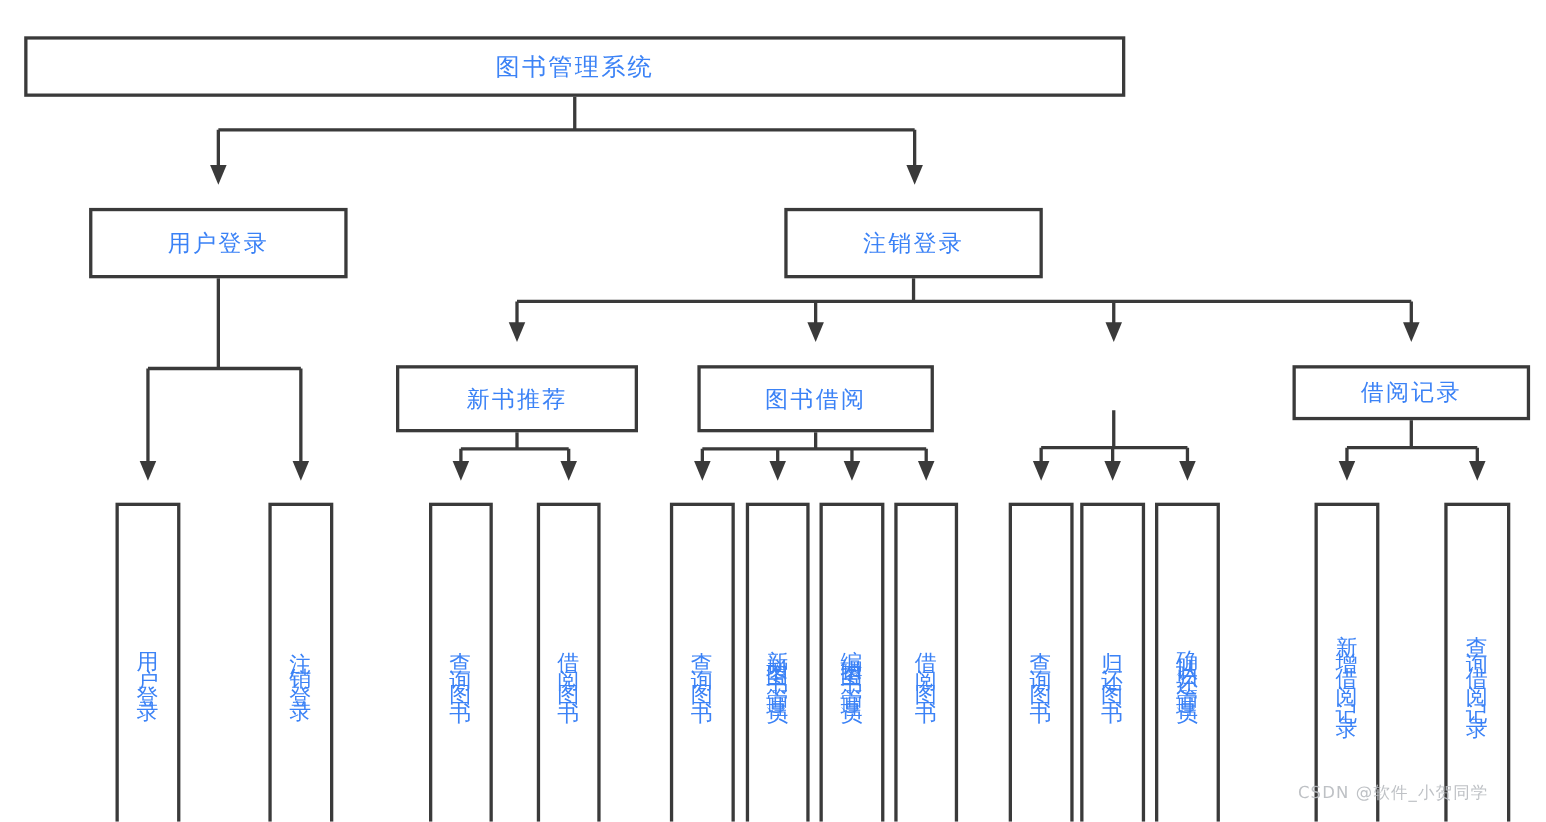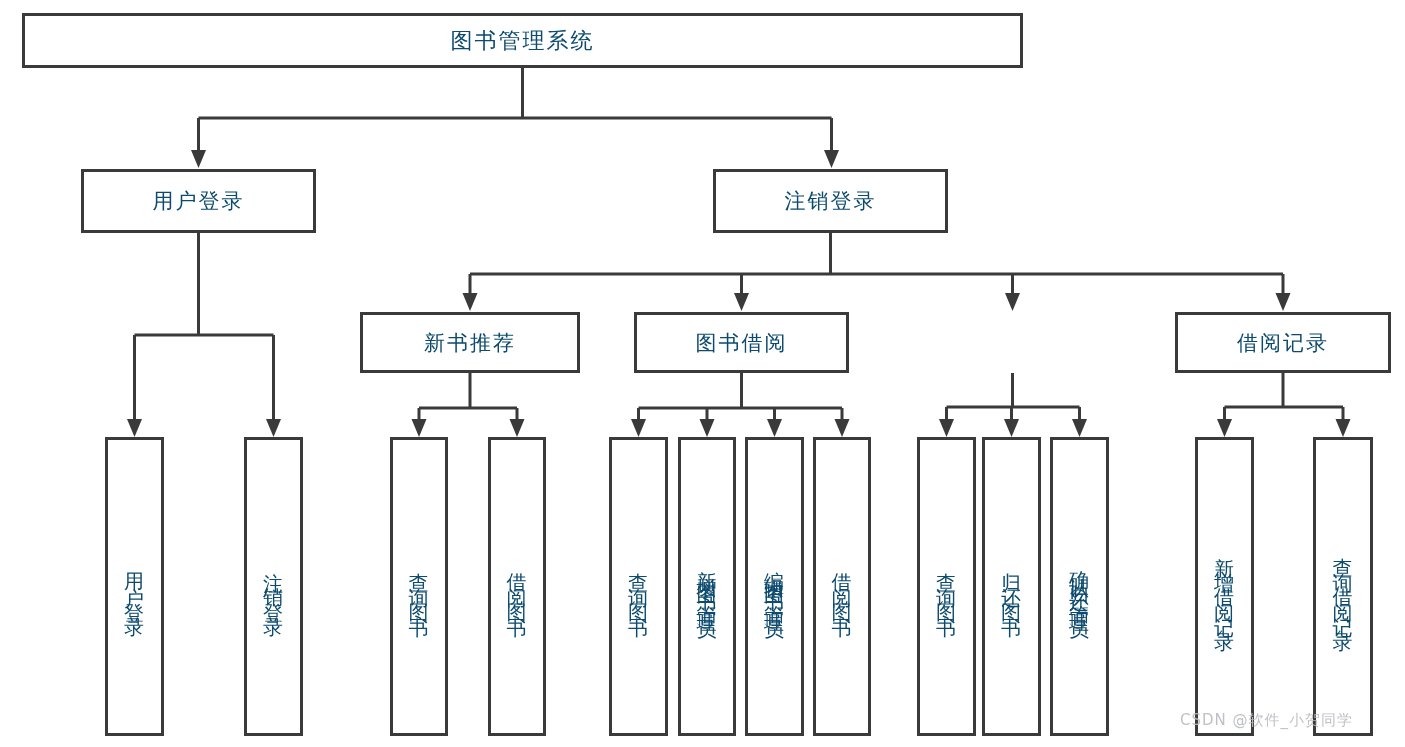--- a/index.html
+++ b/index.html
@@ -12,22 +12,23 @@
   }
   .wires{position:absolute;left:0;top:0;z-index:1;}
   .wires path{stroke:#3a3a3a;stroke-width:3;fill:none;}
   .wires polygon{fill:#3a3a3a;stroke:none;}
   .box{
     position:absolute;
     box-sizing:border-box;
     background:#ffffff;
     border:3px solid #3a3a3a;
     display:flex;align-items:center;justify-content:center;
-    color:#0c4a6e;
+    color:#3b82f6;
     z-index:2;
+    margin-top:20px;
   }
   .box .label{white-space:nowrap;}
   .lvl .label{font-size:21px;letter-spacing:2px;}
   .root .label{font-size:22px;letter-spacing:2px;}
   .leaf .label{
     writing-mode:vertical-rl;
     text-orientation:mixed;
     font-size:20px;
     letter-spacing:15px;
     line-height:1;
@@ -102,21 +103,21 @@
   <div class="box lvl" style="left:713px;top:169px;width:235px;height:64px">
     <span class="label">注销登录</span>
   </div>
 
   <div class="box lvl" style="left:360px;top:312px;width:220px;height:61px">
     <span class="label">新书推荐</span>
   </div>
   <div class="box lvl" style="left:634px;top:312px;width:215px;height:61px">
     <span class="label">图书借阅</span>
   </div>
-  <div class="box lvl" style="left:1175px;top:312px;width:216px;height:61px">
+  <div class="box lvl" style="left:1175px;top:312px;width:216px;height:50px">
     <span class="label">借阅记录</span>
   </div>
 
   <div class="box leaf" style="left:105px;top:437px;width:59px;height:299px">
     <span class="label">用户登录</span>
   </div>
   <div class="box leaf" style="left:244px;top:437px;width:59px;height:299px">
     <span class="label">注销登录</span>
   </div>
 

